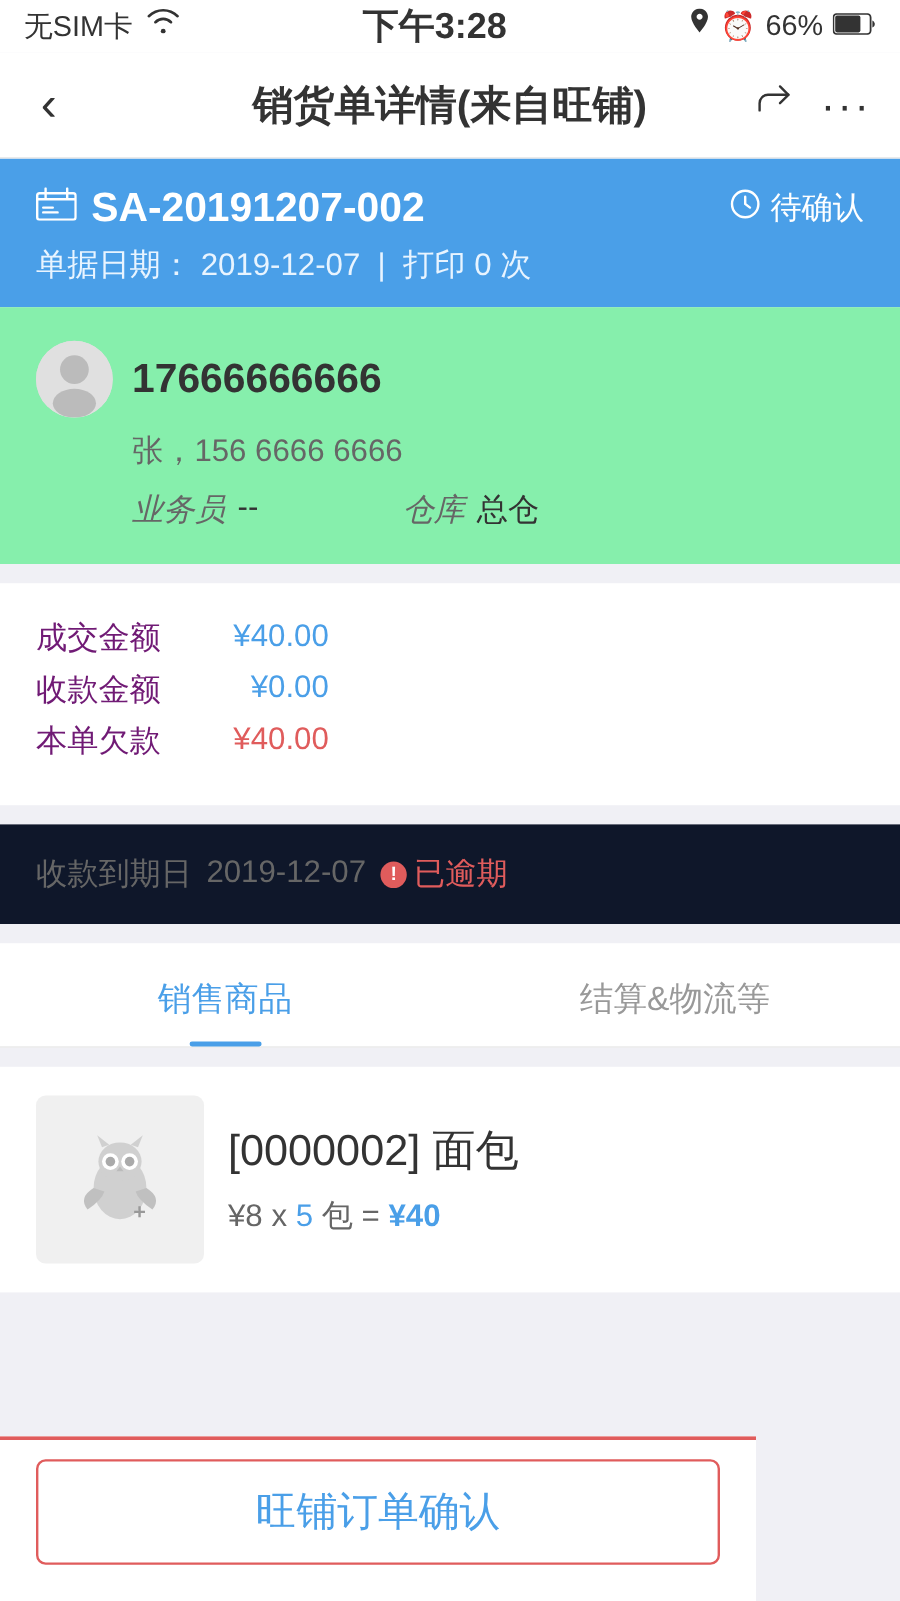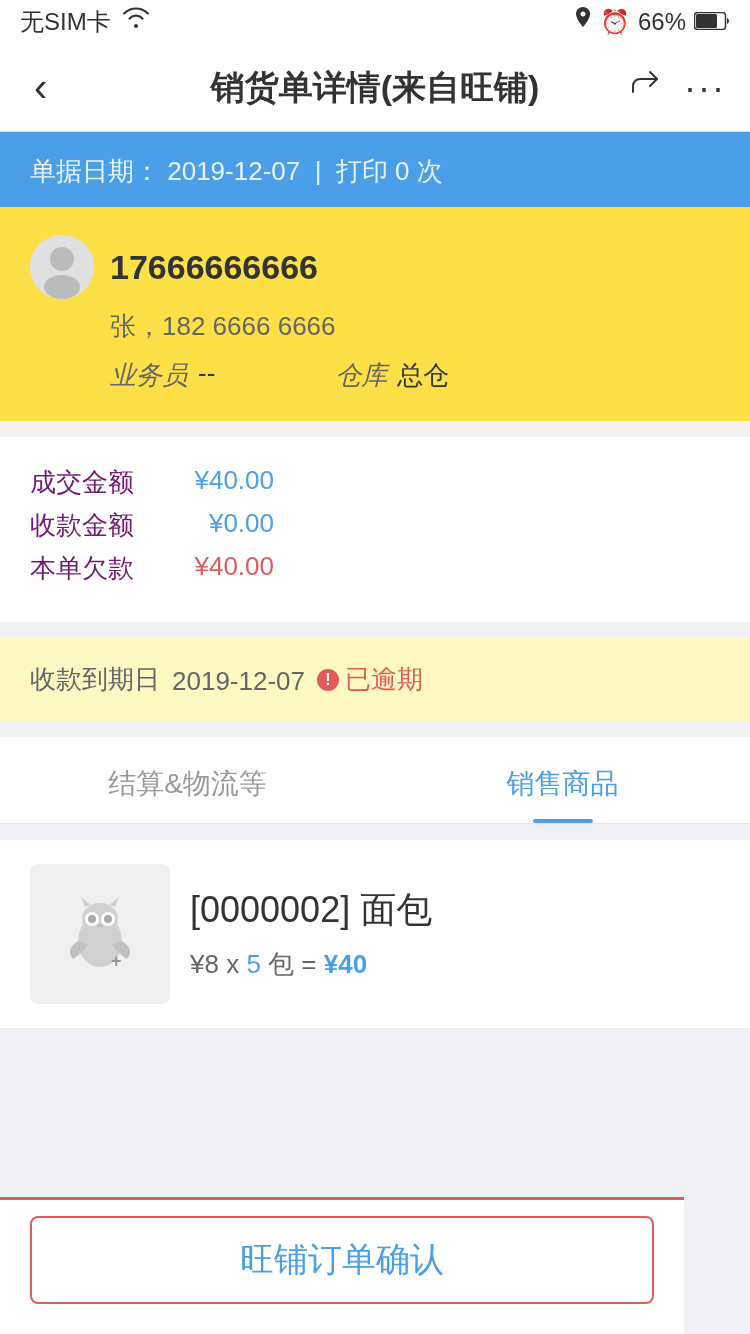--- a/index.html
+++ b/index.html
@@ -98,21 +98,21 @@
     }
 
     
     .white-section {
       background: #fff;
       margin-bottom: 16px;
     }
 
     
     .customer-section {
-      background: #fde047;
+      background: #86efac;
       padding: 28px 30px;
       margin-bottom: 16px;
     }
     .customer-row {
       display: flex;
       align-items: center;
       gap: 16px;
       margin-bottom: 10px;
     }
     .avatar {
@@ -167,25 +167,25 @@
       gap: 20px;
       font-size: 26px;
       margin-bottom: 8px;
     }
     .summary-row-label { color: #701a75; }
     .summary-row-value { color: #4a9fe8; font-weight: 500; min-width: 120px; text-align: right; }
     .summary-row-value.red { color: #e05c5c; }
 
     
     .due-section {
-      background: #fef9c3;
+      background: #0f172a;
       padding: 24px 30px;
       margin-bottom: 16px;
       display: flex;
-      align-items: flex-end;
+      align-items: flex-start;
       gap: 12px;
       font-size: 26px;
       color: #666;
     }
     .overdue-badge {
       display: flex;
       align-items: center;
       gap: 6px;
       color: #e05c5c;
     }
@@ -263,21 +263,21 @@
       background: #f0f0f5;
       flex: 1;
       min-height: 180px;
     }
 
     
     .confirm-btn-wrapper {
       position: fixed;
       bottom: 0;
       left: 0;
-      width: 684px;
+      width: 630px;
       background: #fff;
       padding: 16px 30px 30px;
       border-top: 3px solid #e05c5c;
     }
     .confirm-btn {
       width: 100%;
       height: 88px;
       border: 2px solid #e05c5c;
       background: #fff;
       color: #4a9fe8;
@@ -297,20 +297,21 @@
   <div class="status-left">
     <span>无SIM卡</span>
     <span>
       <svg width="30" height="22" viewBox="0 0 30 22" fill="none">
         <path d="M15 18a2 2 0 1 1 0 4 2 2 0 0 1 0-4z" fill="#333"></path>
         <path d="M8.5 12.5C10.3 10.7 12.5 9.7 15 9.7s4.7 1 6.5 2.8" stroke="#333" stroke-width="2.2" fill="none" stroke-linecap="round"></path>
         <path d="M3 7.5C6.4 4.2 10.5 2.5 15 2.5s8.6 1.7 12 5" stroke="#333" stroke-width="2.2" fill="none" stroke-linecap="round"></path>
       </svg>
     </span>
   </div>
+  <div class="status-center">下午3:28</div>
   <div class="status-right">
     <span>
       <svg width="18" height="24" viewBox="0 0 18 24" fill="#333">
           <path d="M9 0C5.13 0 2 3.13 2 7c0 5.25 7 13 7 13s7-7.75 7-13c0-3.87-3.13-7-7-7zm0 9.5C7.62 9.5 6.5 8.38 6.5 7S7.62 4.5 9 4.5 11.5 5.62 11.5 7 10.38 9.5 9 9.5z"></path>
         </svg>
     </span>
     <span>⏰</span>
     <span>66%</span>
     <span>
       <svg width="36" height="18" viewBox="0 0 36 18" fill="none">
@@ -330,40 +331,62 @@
       <svg width="30" height="30" viewBox="0 0 30 30" fill="none" stroke="#333" stroke-width="2">
         <path d="M20 3l7 7-7 7" stroke-linecap="round" stroke-linejoin="round"></path>
         <path d="M27 10H10a7 7 0 0 0-7 7v6" stroke-linecap="round"></path>
       </svg>
     </span>
     <span class="nav-icon" style="letter-spacing:2px; font-size:36px;">···</span>
   </div>
 </div>
 
 <div class="order-header-card">
+  <div class="order-header-top">
+    <div class="order-id">
+      <span>
+        <svg width="34" height="28" viewBox="0 0 34 28" fill="none">
+          <rect x="1" y="5" width="32" height="22" rx="2" stroke="white" stroke-width="2"></rect>
+          <path d="M1 10h32" stroke="white" stroke-width="2"></path>
+          <path d="M8 1v8M26 1v8" stroke="white" stroke-width="2" stroke-linecap="round"></path>
+          <path d="M6 17h8M6 21h12" stroke="white" stroke-width="2" stroke-linecap="round"></path>
+        </svg>
+      </span>
+      <span>SA-20191207-002</span>
+    </div>
+    <div class="order-status">
+      <span>
+        <svg width="26" height="26" viewBox="0 0 26 26" fill="none" stroke="white" stroke-width="2">
+          <circle cx="13" cy="13" r="11"></circle>
+          <path d="M13 7v6l4 3" stroke-linecap="round"></path>
+        </svg>
+      </span>
+      <span>待确认</span>
+    </div>
+  </div>
   <div class="order-date">
     <span>单据日期：</span>
     <span>2019-12-07</span>
     &nbsp;|&nbsp;
     <span>打印 0 次</span>
   </div>
 </div>
 
 <div class="customer-section white-section">
   <div class="customer-row">
     <div class="avatar">
       <svg width="64" height="64" viewBox="0 0 64 64">
         <circle cx="32" cy="32" r="32" fill="#e0e0e0"></circle>
         <circle cx="32" cy="24" r="12" fill="#bbb"></circle>
         <ellipse cx="32" cy="52" rx="18" ry="12" fill="#bbb"></ellipse>
       </svg>
     </div>
     <span class="customer-name">17666666666</span>
   </div>
-  <div class="customer-sub">张，182 6666 6666</div>
+  <div class="customer-sub">张，156 6666 6666</div>
   <div class="customer-meta">
     <div class="meta-item">
       <span class="meta-label">业务员</span>
       <span class="meta-value">--</span>
     </div>
     <div class="meta-item" style="margin-left:60px;">
       <span class="meta-label">仓库</span>
       <span class="meta-value">总仓</span>
     </div>
   </div>
@@ -389,25 +412,25 @@
 <div class="due-section white-section">
   <span>收款到期日</span>
   <span>2019-12-07</span>
   <div class="overdue-badge">
     <div class="overdue-dot">!</div>
     <span>已逾期</span>
   </div>
 </div>
 
 <div class="tabs-section white-section" style="margin-top:16px;">
+  <div class="tab-item active">
+    <span>销售商品</span>
+  </div>
   <div class="tab-item">
     <span>结算&amp;物流等</span>
-  </div>
-  <div class="tab-item active">
-    <span>销售商品</span>
   </div>
 </div>
 
 <div class="product-section white-section">
   <div class="product-thumb">
 
     <svg width="90" height="90" viewBox="0 0 90 90" fill="none">
       <circle cx="45" cy="45" r="44" fill="#f0f0f0"></circle>
 
       <ellipse cx="45" cy="52" rx="22" ry="26" fill="#d0d0d0"></ellipse>

